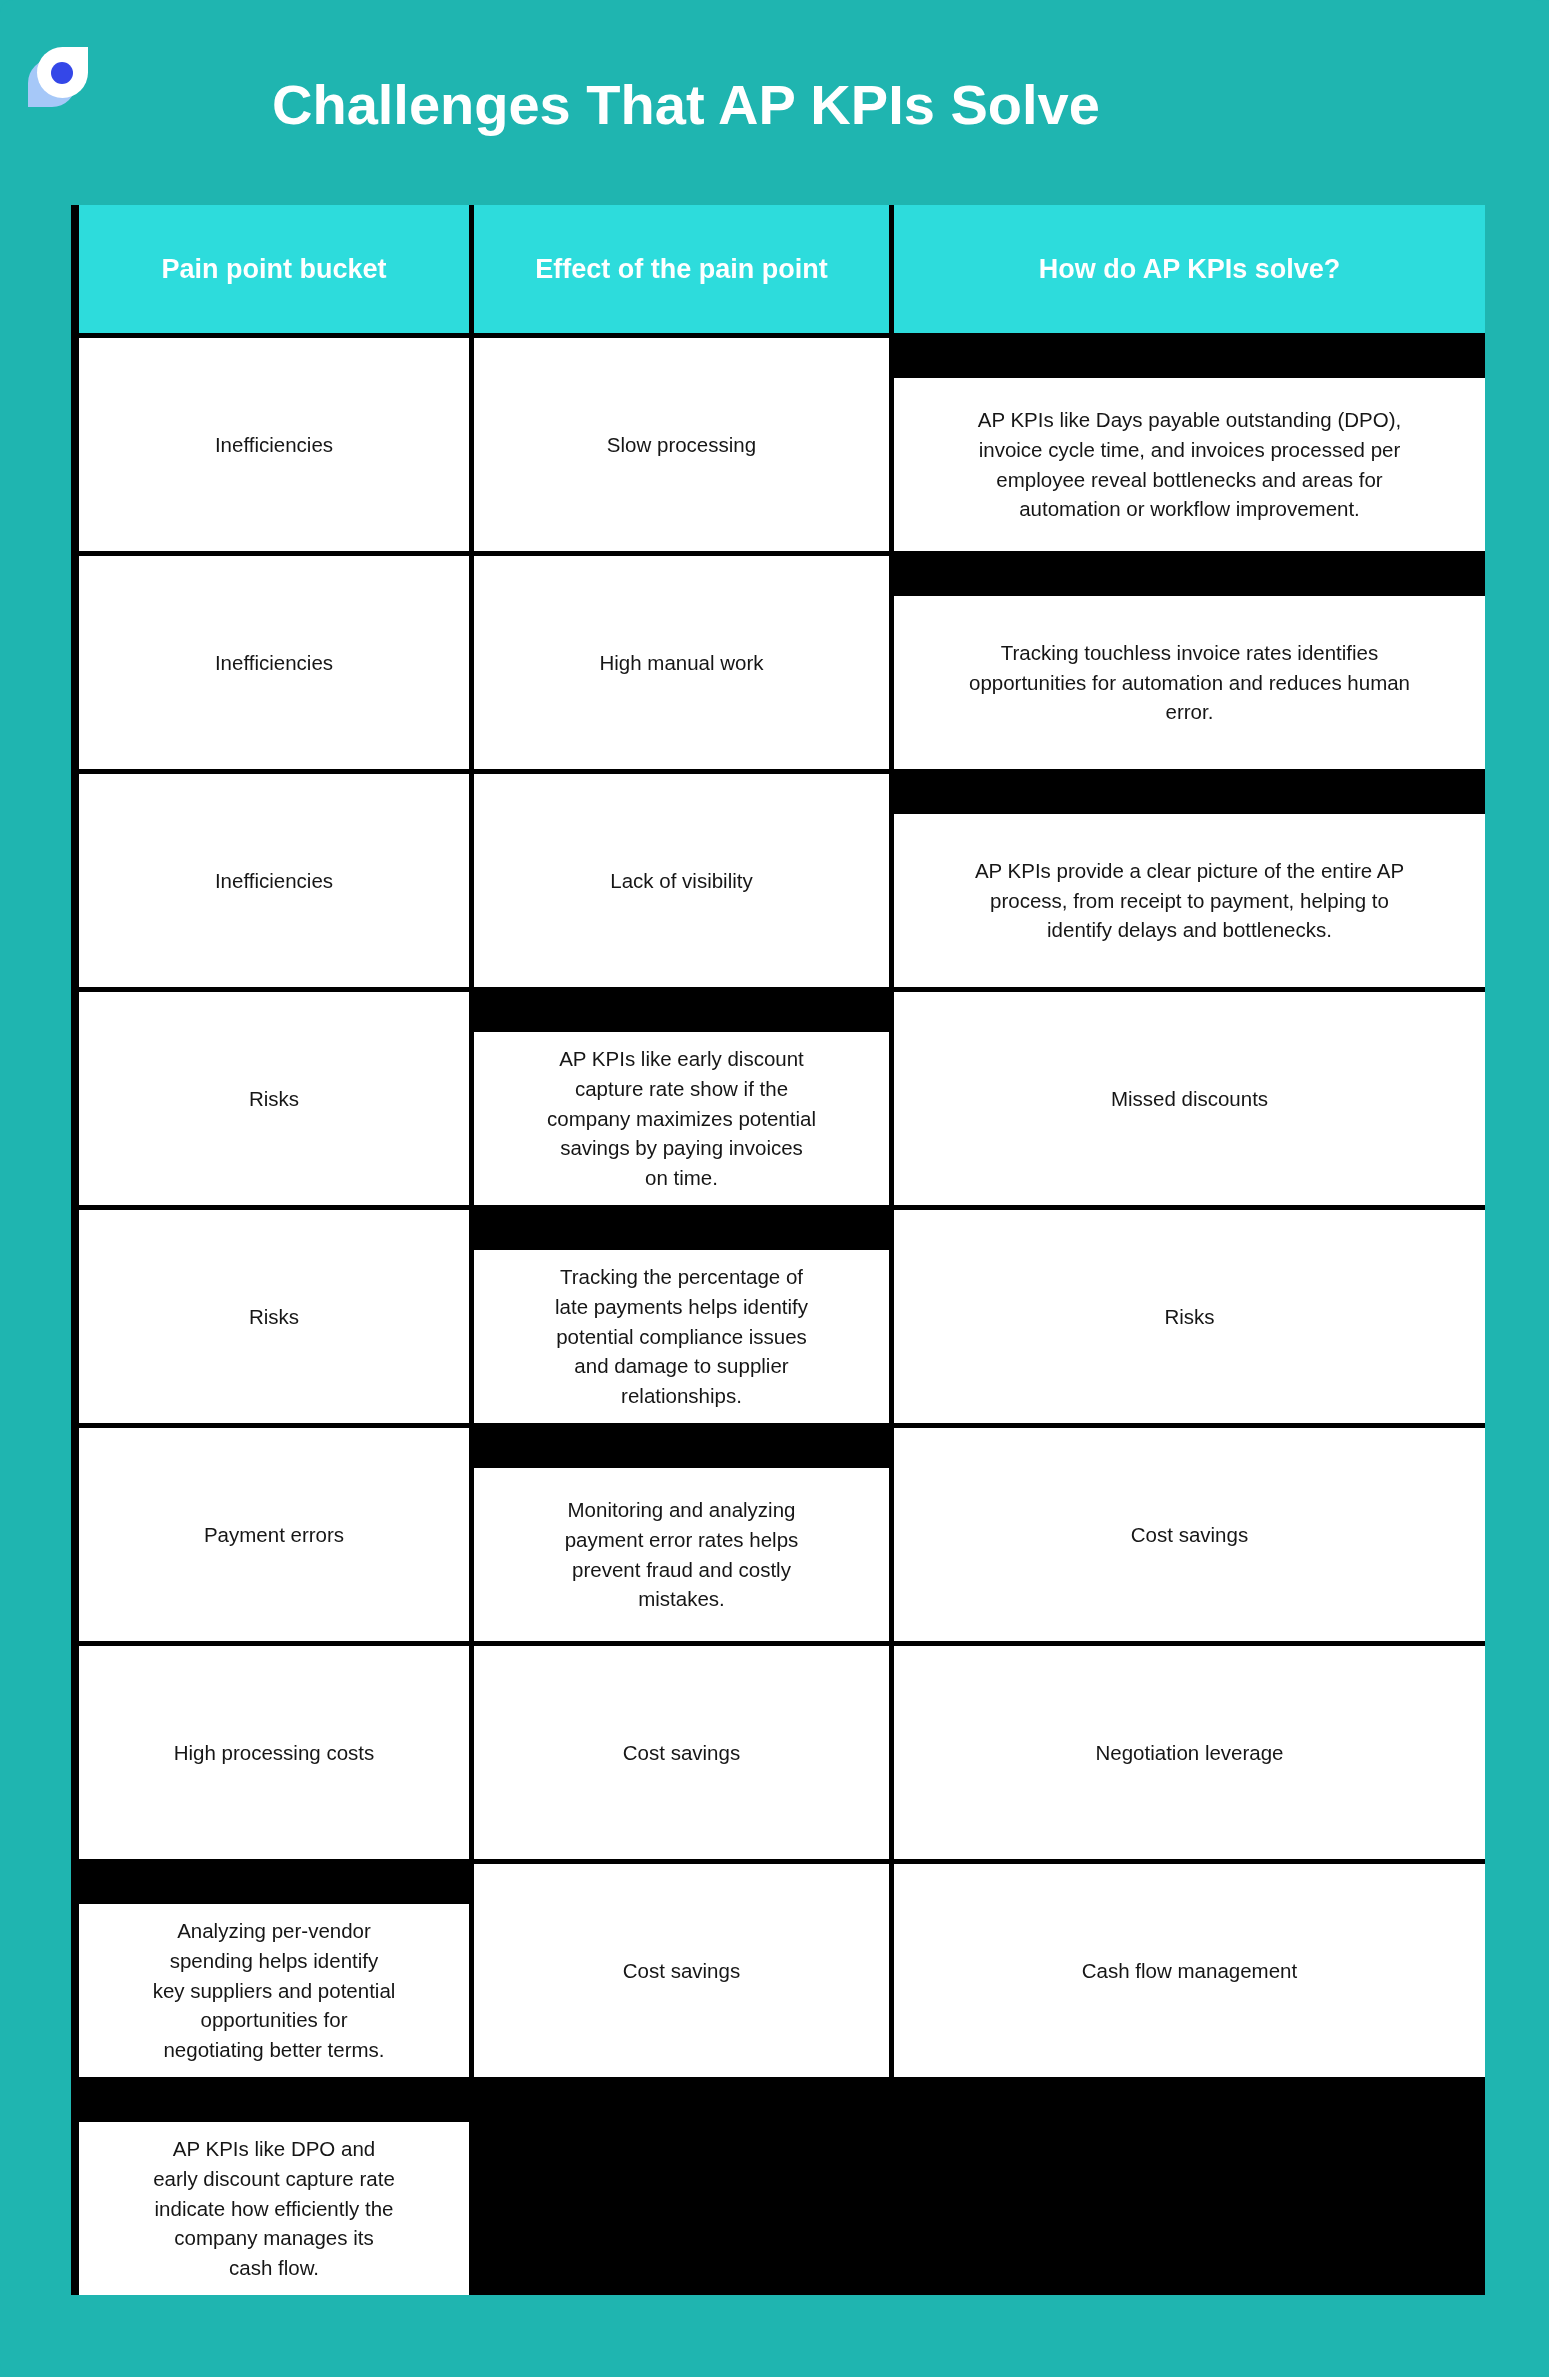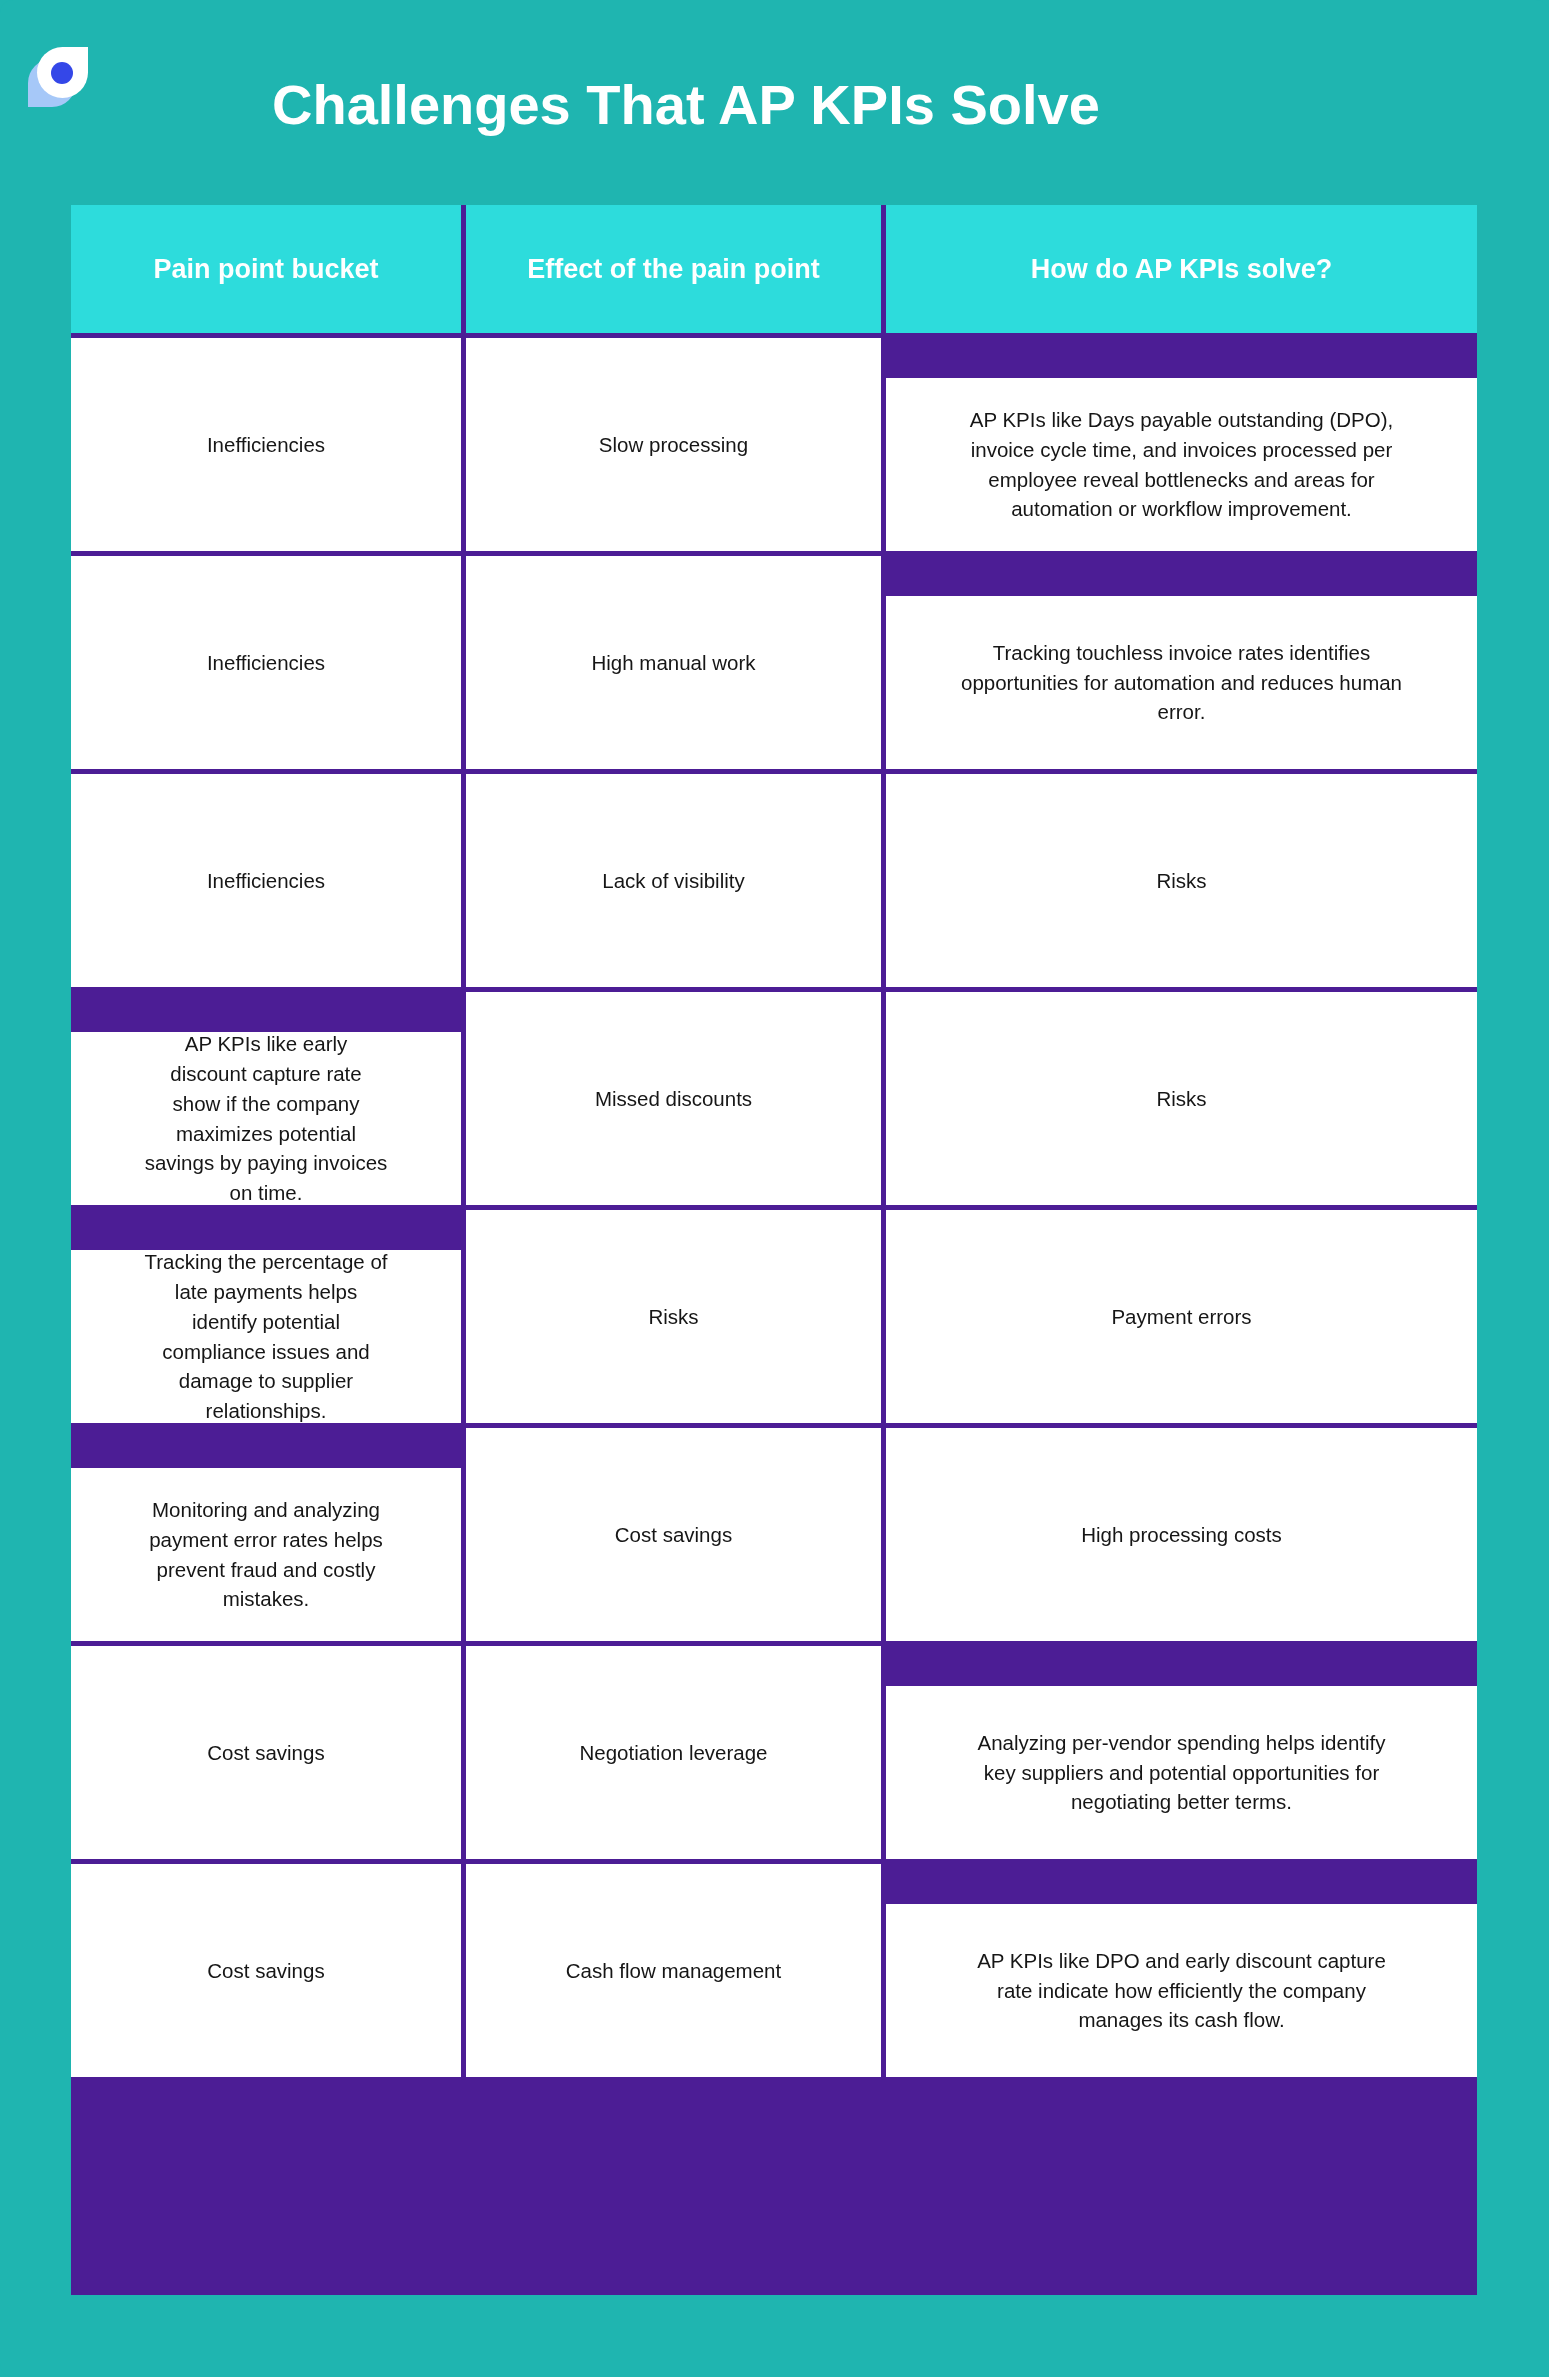--- a/index.html
+++ b/index.html
@@ -70,21 +70,22 @@
   
   .table {
     position: absolute;
     left: 71px;
     top: 205px;
     width: 1406px;
     display: grid;
     grid-template-columns: 390px 415px 591px;
     grid-template-rows: 128px repeat(9, 213px);
     gap: 5px;
-    background: #4c1d95;
+    background: #000000;
+    padding-left: 8px;
   }
   .cell {
     background: #FFFFFF;
     display: flex;
     align-items: center;
     justify-content: center;
     text-align: center;
     color: #161616;
     font-size: 20.5px;
     line-height: 1.45;
@@ -123,20 +124,21 @@
     <div class="cell head">How do AP KPIs solve?</div>
 
   <div class="cell">Inefficiencies</div>
       <div class="cell">Slow processing</div>
       <div class="cell solution">AP KPIs like Days payable outstanding (DPO), invoice cycle time, and invoices processed per employee reveal bottlenecks and areas for automation or workflow improvement.</div>
       <div class="cell">Inefficiencies</div>
       <div class="cell">High manual work</div>
       <div class="cell solution">Tracking touchless invoice rates identifies opportunities for automation and reduces human error.</div>
       <div class="cell">Inefficiencies</div>
       <div class="cell">Lack of visibility</div>
+      <div class="cell solution">AP KPIs provide a clear picture of the entire AP process, from receipt to payment, helping to identify delays and bottlenecks.</div>
       <div class="cell">Risks</div>
       <div class="cell solution">AP KPIs like early discount capture rate show if the company maximizes potential savings by paying invoices on time.</div>
       <div class="cell">Missed discounts</div>
       <div class="cell">Risks</div>
       <div class="cell solution">Tracking the percentage of late payments helps identify potential compliance issues and damage to supplier relationships.</div>
       <div class="cell">Risks</div>
       <div class="cell">Payment errors</div>
       <div class="cell solution">Monitoring and analyzing payment error rates helps prevent fraud and costly mistakes.</div>
       <div class="cell">Cost savings</div>
       <div class="cell">High processing costs</div>

